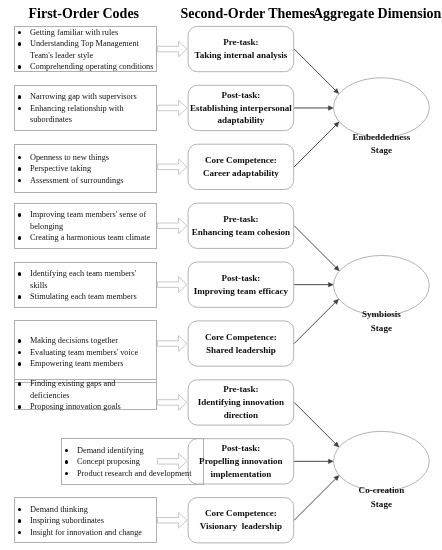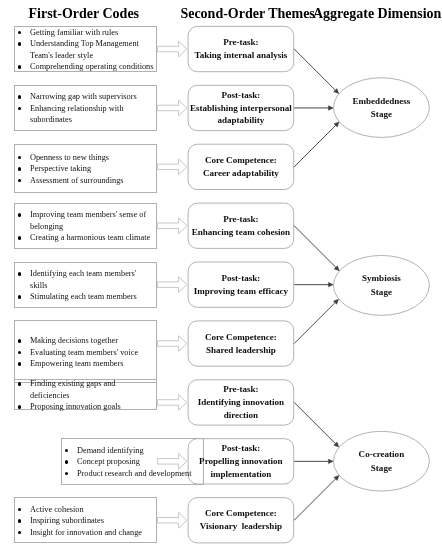--- a/index.html
+++ b/index.html
@@ -17,21 +17,21 @@
   .code-list li{position:relative;padding-left:15.4px;font-size:8.31px;line-height:11.45px;color:#111;}
   .code-list li:before{content:"";position:absolute;left:3.05px;top:3.95px;width:3.5px;height:3.5px;
        border-radius:50%;background:#000;}
 
   .theme-box{position:absolute;box-sizing:border-box;
              display:flex;flex-direction:column;align-items:center;justify-content:center;
              font-weight:bold;font-size:9.05px;line-height:12.85px;text-align:center;color:#0d0d0d;
              white-space:pre-wrap;}
 
   .ell-label{position:absolute;text-align:center;font-weight:bold;font-size:9.05px;line-height:13.5px;
-             color:#0d0d0d;transform:translate(-50%,-50%);white-space:nowrap;}
+             color:#0d0d0d;transform:translate(-50%,-50%);white-space:nowrap;margin-top:36px;}
 </style>
 </head>
 <body>
 
 <div id="canvas">
   <svg id="vec" viewBox="0 0 442 550" xmlns="http://www.w3.org/2000/svg">
       <polygon points="157.4,46.3 178.6,46.3 178.6,41.199999999999996 186.9,49.05 178.6,56.9 178.6,51.8 157.4,51.8" fill="none" stroke="#c2c2c2" stroke-width="0.9" stroke-linejoin="miter"></polygon>
       <polygon points="157.4,105.19999999999999 178.6,105.19999999999999 178.6,100.1 186.9,107.94999999999999 178.6,115.79999999999998 178.6,110.69999999999999 157.4,110.69999999999999" fill="none" stroke="#c2c2c2" stroke-width="0.9" stroke-linejoin="miter"></polygon>
       <polygon points="157.4,164.1 178.6,164.1 178.6,159 186.9,166.85 178.6,174.7 178.6,169.6 157.4,169.6" fill="none" stroke="#c2c2c2" stroke-width="0.9" stroke-linejoin="miter"></polygon>
       <polygon points="157.4,223 178.6,223 178.6,217.9 186.9,225.75 178.6,233.6 178.6,228.5 157.4,228.5" fill="none" stroke="#c2c2c2" stroke-width="0.9" stroke-linejoin="miter"></polygon>
@@ -121,21 +121,21 @@
     </div>
     <div class="code-box" style="left: 13.6px; top: 438.2px; width: 143.8px; height: 46.4px; margin-left: 47px;">
       <ul class="code-list">
         <li>Demand identifying</li>
         <li>Concept proposing</li>
         <li>Product research and development</li>
       </ul>
     </div>
     <div class="code-box" style="left: 13.6px; top: 497.1px; width: 143.8px; height: 46.4px;">
       <ul class="code-list">
-        <li>Active cohesion</li>
+        <li>Demand thinking</li>
         <li>Inspiring subordinates</li>
         <li>Insight for innovation and change</li>
       </ul>
     </div>
     <div class="theme-box" style="left: 187.6px; top: 25.9px; width: 106.6px; height: 46.3px;"><div>Pre-task:</div><div>Taking internal analysis</div></div>
     <div class="theme-box" style="left: 187.6px; top: 84.8px; width: 106.6px; height: 46.3px;"><div>Post-task:</div><div>Establishing interpersonal</div><div>adaptability</div></div>
     <div class="theme-box" style="left: 187.6px; top: 143.7px; width: 106.6px; height: 46.3px;"><div>Core Competence:</div><div>Career adaptability</div></div>
     <div class="theme-box" style="left: 187.6px; top: 202.6px; width: 106.6px; height: 46.3px;"><div>Pre-task:</div><div>Enhancing team cohesion</div></div>
     <div class="theme-box" style="left: 187.6px; top: 261.5px; width: 106.6px; height: 46.3px;"><div>Post-task:</div><div>Improving team efficacy</div></div>
     <div class="theme-box" style="left: 187.6px; top: 320.4px; width: 106.6px; height: 46.3px;"><div>Core Competence:</div><div>Shared leadership</div></div>

